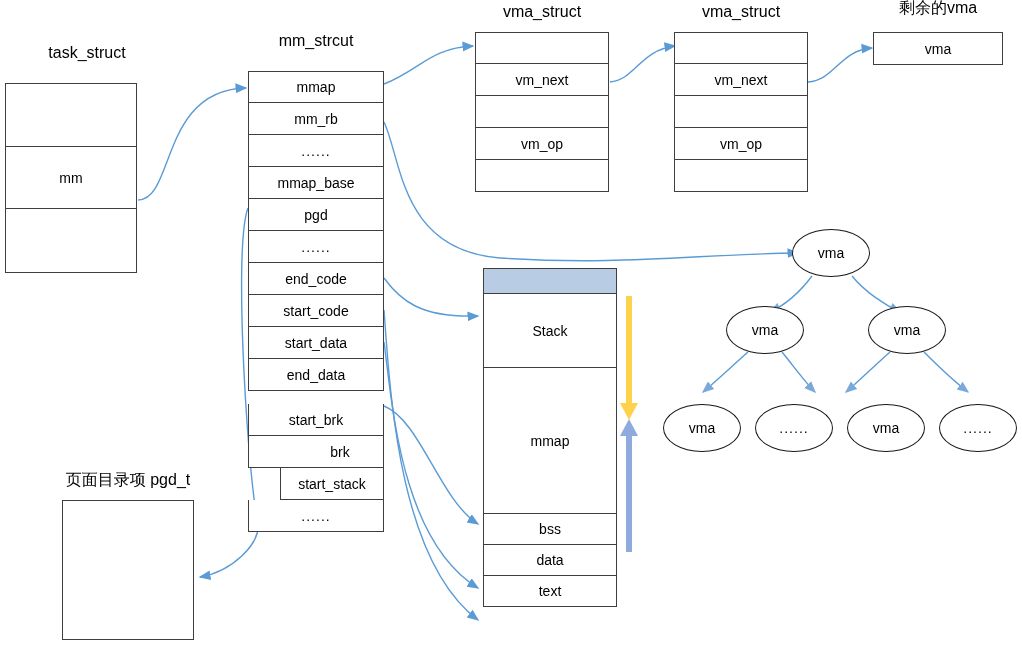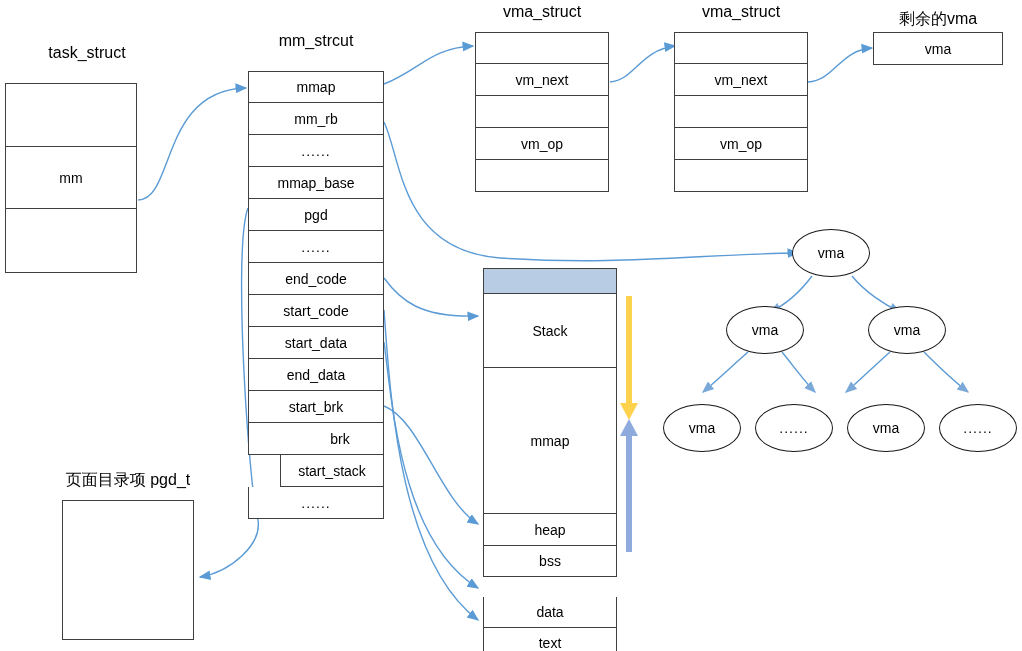--- a/index.html
+++ b/index.html
@@ -110,21 +110,21 @@
   <div class="cell first" style="height:32px;">mmap</div>
   <div class="cell" style="height:32px;">mm_rb</div>
   <div class="cell dots" style="height:32px;">......</div>
   <div class="cell" style="height:32px;">mmap_base</div>
   <div class="cell" style="height:32px;">pgd</div>
   <div class="cell dots" style="height:32px;">......</div>
   <div class="cell" style="height:32px;">end_code</div>
   <div class="cell" style="height:32px;">start_code</div>
   <div class="cell" style="height:32px;">start_data</div>
   <div class="cell" style="height:32px;">end_data</div>
-  <div class="cell" style="height:32px;">start_brk</div>
+  <div class="cell" style="height:32px;margin-top:13px;">start_brk</div>
   <div class="cell" style="height:32px;padding-left:48px;">brk</div>
   <div class="cell" style="height:32px;margin-left:32px;">start_stack</div>
   <div class="cell dots" style="height:32px;">......</div>
 </div>
 
 <div class="caption" style="left:475px;top:4px;width:134px;">vma_struct</div>
 <div class="boxgroup" style="left:475px;top:32px;width:134px;">
   <div class="cell first" style="height:32px;"></div>
   <div class="cell" style="height:32px;">vm_next</div>
   <div class="cell" style="height:32px;"></div>
@@ -134,30 +134,29 @@
 
 <div class="caption" style="left:674px;top:4px;width:134px;">vma_struct</div>
 <div class="boxgroup" style="left:674px;top:32px;width:134px;">
   <div class="cell first" style="height:32px;"></div>
   <div class="cell" style="height:32px;">vm_next</div>
   <div class="cell" style="height:32px;"></div>
   <div class="cell" style="height:32px;">vm_op</div>
   <div class="cell" style="height:32px;"></div>
 </div>
 
-<div class="caption" style="left:873px;top:11px;width:130px;">剩余的vma</div>
+<div class="caption" style="left:873px;top:0;width:130px;">剩余的vma</div>
 <div class="plainbox" style="left:873px;top:32px;width:130px;height:33px;">vma</div>
 
 <div class="boxgroup" style="left:483px;top:268px;width:134px;">
   <div class="cell first fillblue" style="height:26px;"></div>
   <div class="cell" style="height:74px;text-align:center;">Stack</div>
   <div class="cell" style="height:146px;">mmap</div>
-  <div class="cell" style="height:32px;">heap</div>
   <div class="cell" style="height:31px;">bss</div>
-  <div class="cell" style="height:31px;margin-top:20px;">data</div>
+  <div class="cell" style="height:31px;">data</div>
   <div class="cell" style="height:31px;">text</div>
 </div>
 
 <div class="caption" style="left:62px;top:472px;width:132px;">页面目录项 pgd_t</div>
 <div class="plainbox" style="left:62px;top:500px;width:132px;height:140px;"></div>
 
 <div class="ellipse" style="left:792px;top:229px;width:78px;height:48px;">vma</div>
 
 <div class="ellipse" style="left:726px;top:306px;width:78px;height:48px;">vma</div>
 <div class="ellipse" style="left:868px;top:306px;width:78px;height:48px;">vma</div>

